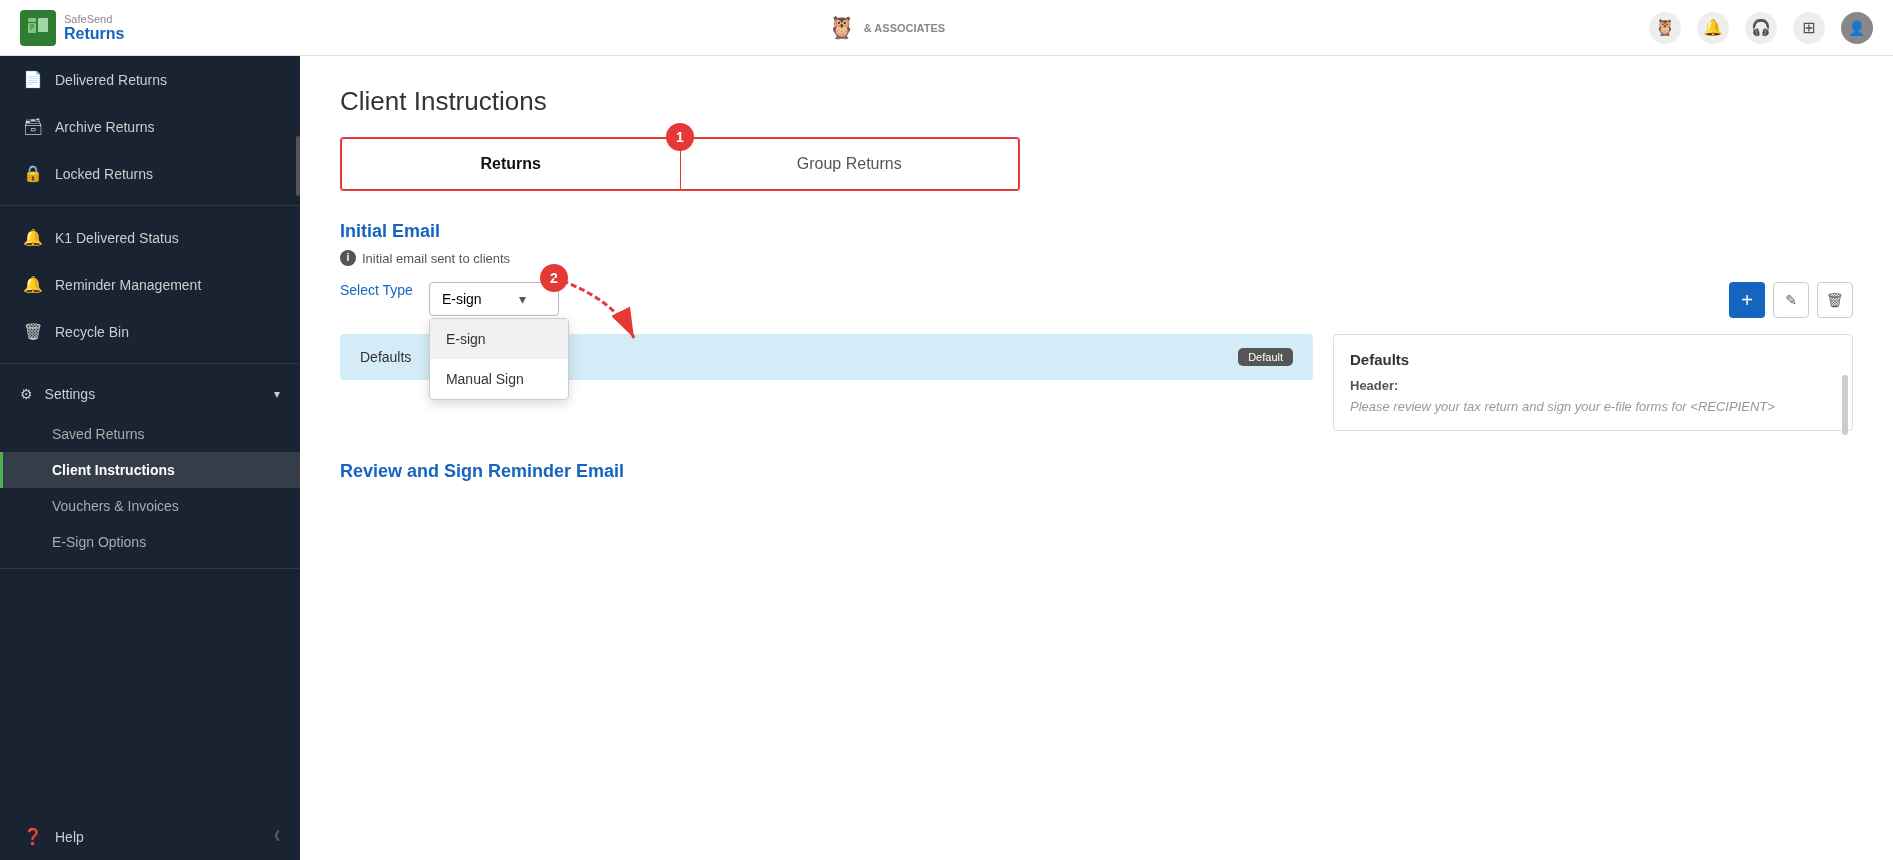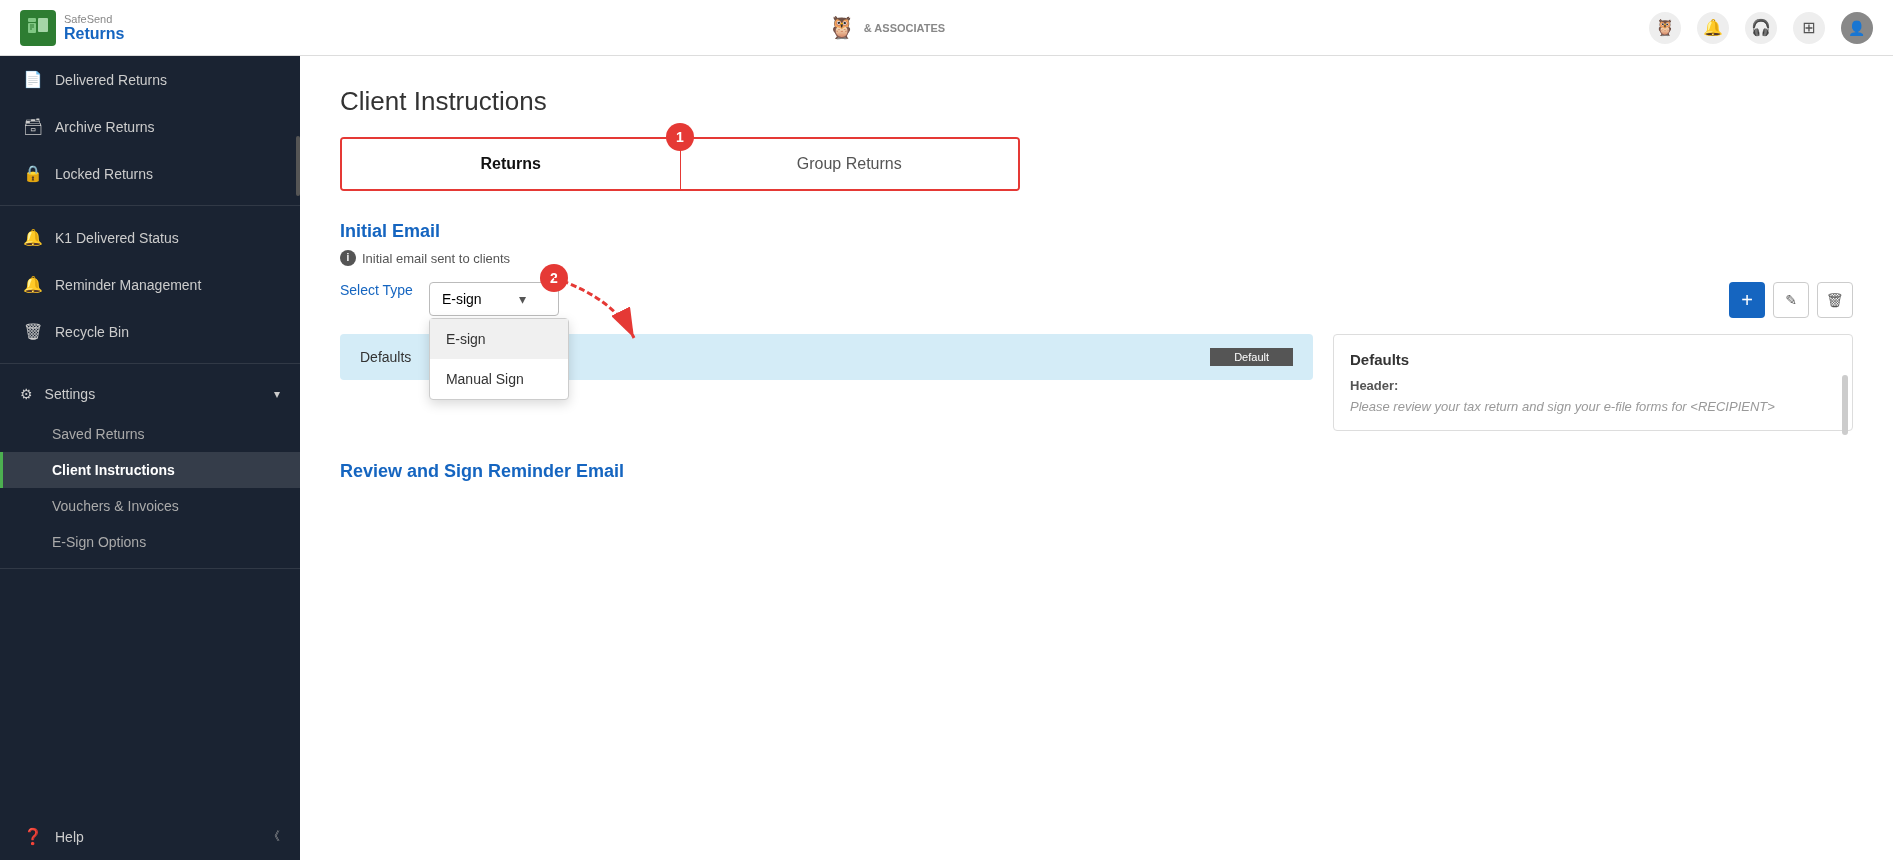--- a/index.html
+++ b/index.html
@@ -254,21 +254,21 @@
             <span>🗑</span>
           </button>
         </div>
       </div>
     </div>
 
     <div class="split-row">
       <div class="left-panel">
         <div style="background:#d4ecf7;border-radius:4px;padding:14px 20px;display:flex;align-items:center;gap:12px;">
           <span style="font-size:14px;color:#333;">Defaults</span>
-          <span style="background:#555;color:#fff;font-size:11px;padding:3px 24px;border-radius:0;margin-left:auto;">Default</span>
+          <span style="background:#555;color:#fff;font-size:11px;padding:3px 10px;border-radius:5px;margin-left:auto;">Default</span>
         </div>
       </div>
 
       <div class="right-panel">
         <div class="right-panel-title">Defaults</div>
         <div class="right-panel-label">Header:</div>
         <div class="right-panel-text">Please review your tax return and sign your e-file forms for &lt;RECIPIENT&gt;</div>
         <div class="scrollbar"></div>
       </div>
     </div>

